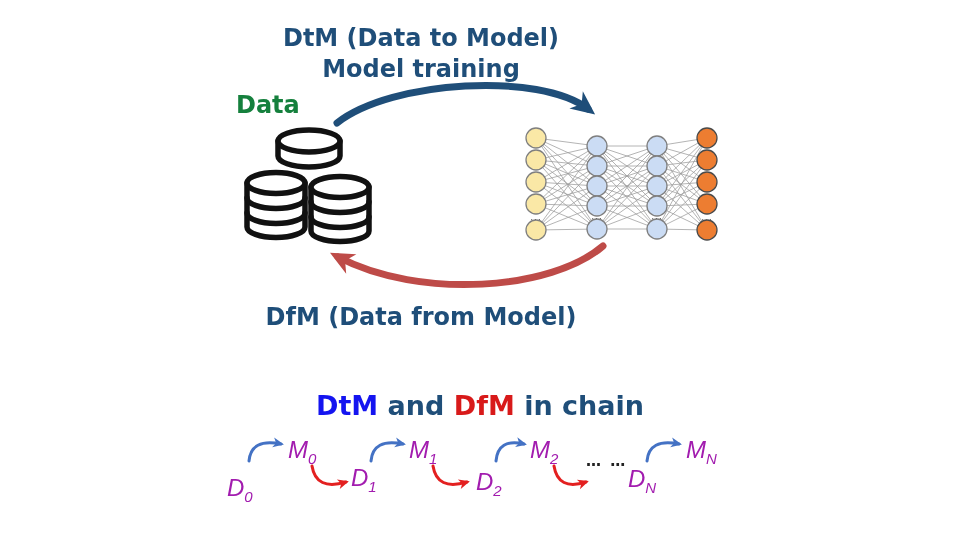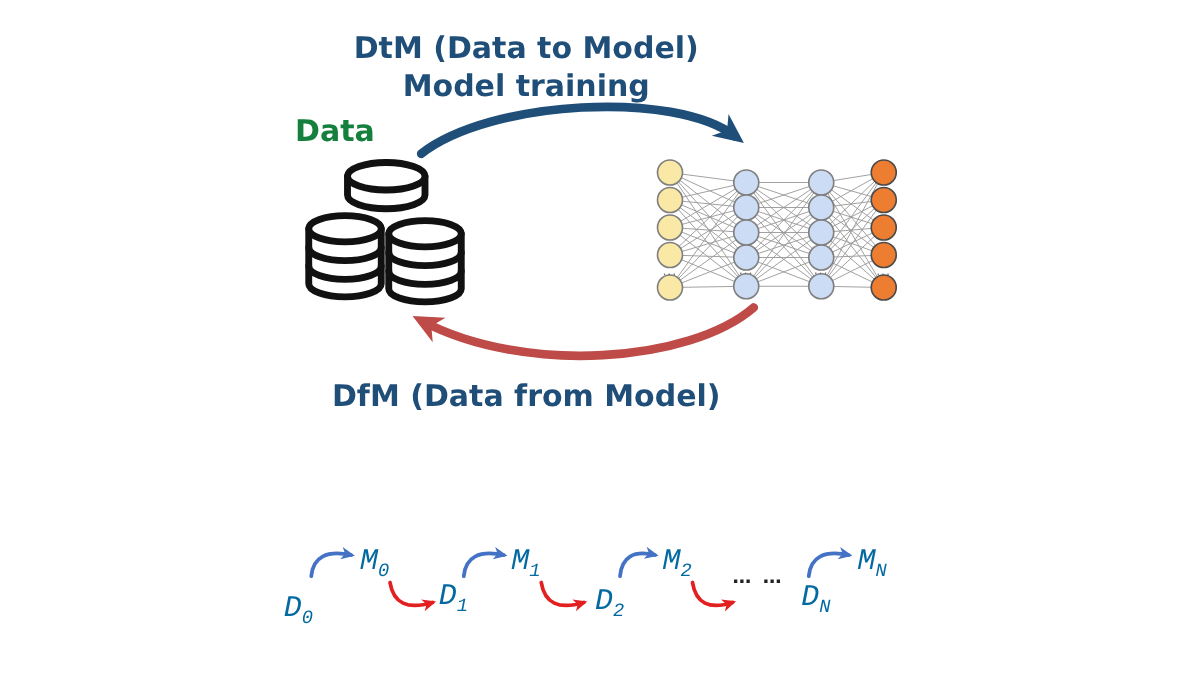--- a/index.html
+++ b/index.html
@@ -10,22 +10,22 @@
   .h-top{top:23px;}
   .h-bottom{top:290px;margin-top:12px;}
   .side-label{position:absolute;font-weight:bold;color:#15803d;font-size:24px;line-height:1;}
   .data-pos{left:236px;top:93px;}
   .model-pos{left:611px;top:94px;}
   .gfx{position:absolute;left:0;top:0;}
   .chain-title{position:absolute;top:390px;left:0;width:960px;text-align:center;
                font-weight:bold;font-size:27px;color:#1F4E79;white-space:pre;}
   .chain-title .c-blue{color:#1414F0;}
   .chain-title .c-red{color:#D81A1A;}
-  .chain-label{position:absolute;font-family:Liberation Mono, monospace;font-style:italic;
-               font-size:24px;color:#0369a1;line-height:1;white-space:nowrap;}
+  .chain-label{position:absolute;font-family:Liberation Sans, sans-serif;font-style:italic;
+               font-size:24px;color:#a21caf;line-height:1;white-space:nowrap;}
   .chain-label sub{font-size:15px;line-height:0;}
   .chain-ellipsis{position:absolute;left:586px;top:452px;font-weight:bold;font-size:15px;
                   color:#222;letter-spacing:2px;white-space:pre;}
   .net-dots{font-size:9px;fill:#666;letter-spacing:1px;font-family:"DejaVu Sans",sans-serif;}
 </style>
 </head>
 <body>
 
 <div class="stage">
 
@@ -189,24 +189,25 @@
       <path d="M 312 466 Q 316 491 346 482" marker-end="url(#ah-cred)"></path>
       <path d="M 433 466 Q 437 491 467 482" marker-end="url(#ah-cred)"></path>
       <path d="M 554 466 Q 558 491 586 482" marker-end="url(#ah-cred)"></path>
     </g>
   </svg>
 
   <div class="heading h-bottom">
     <div>DfM (Data from Model)</div>
   </div>
 
+  <div class="chain-title"><span class="c-blue">DtM</span><span> and </span><span class="c-red">DfM</span><span> in chain</span></div>
 
   <div class="chain-label" style="left:227px;top:476px"><span>D</span><sub>0</sub></div>
   <div class="chain-label" style="left:288px;top:438px"><span>M</span><sub>0</sub></div>
   <div class="chain-label" style="left:351px;top:466px"><span>D</span><sub>1</sub></div>
   <div class="chain-label" style="left:409px;top:438px"><span>M</span><sub>1</sub></div>
   <div class="chain-label" style="left:476px;top:470px"><span>D</span><sub>2</sub></div>
   <div class="chain-label" style="left:530px;top:438px"><span>M</span><sub>2</sub></div>
-  <div class="chain-label" style="left:641px;top:467px"><span>D</span><sub>N</sub></div>
+  <div class="chain-label" style="left:628px;top:467px"><span>D</span><sub>N</sub></div>
   <div class="chain-label" style="left:686px;top:438px"><span>M</span><sub>N</sub></div>
 
   <div class="chain-ellipsis">… …</div>
 </div>
 
 </body></html>

